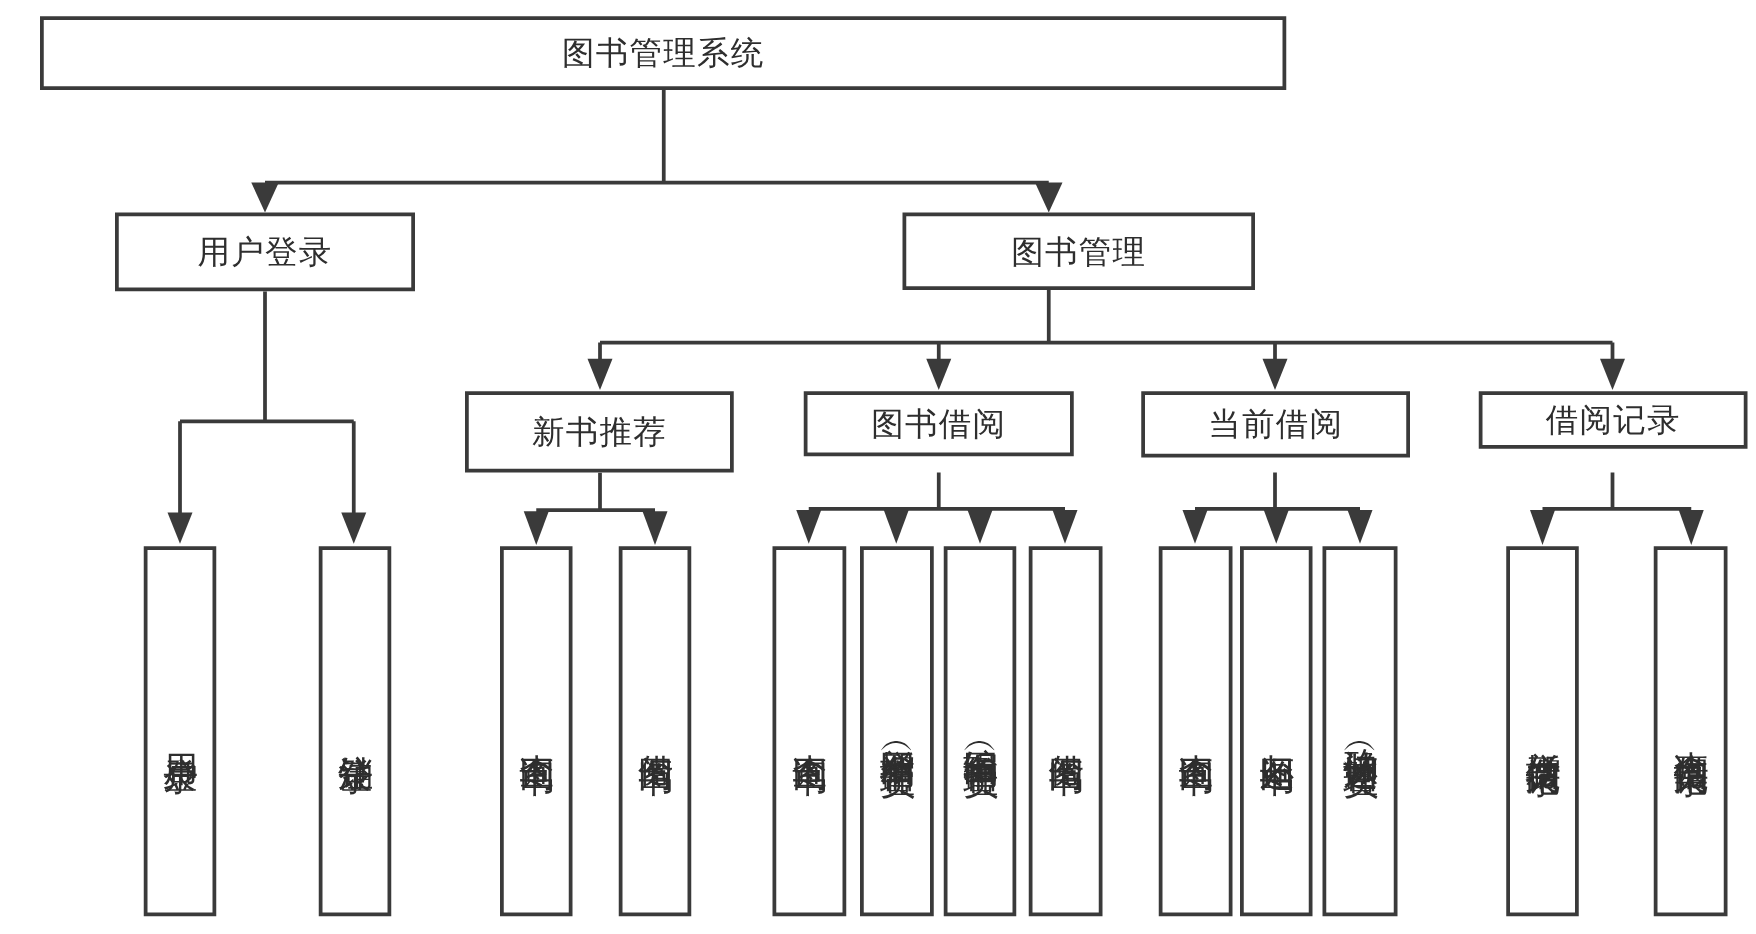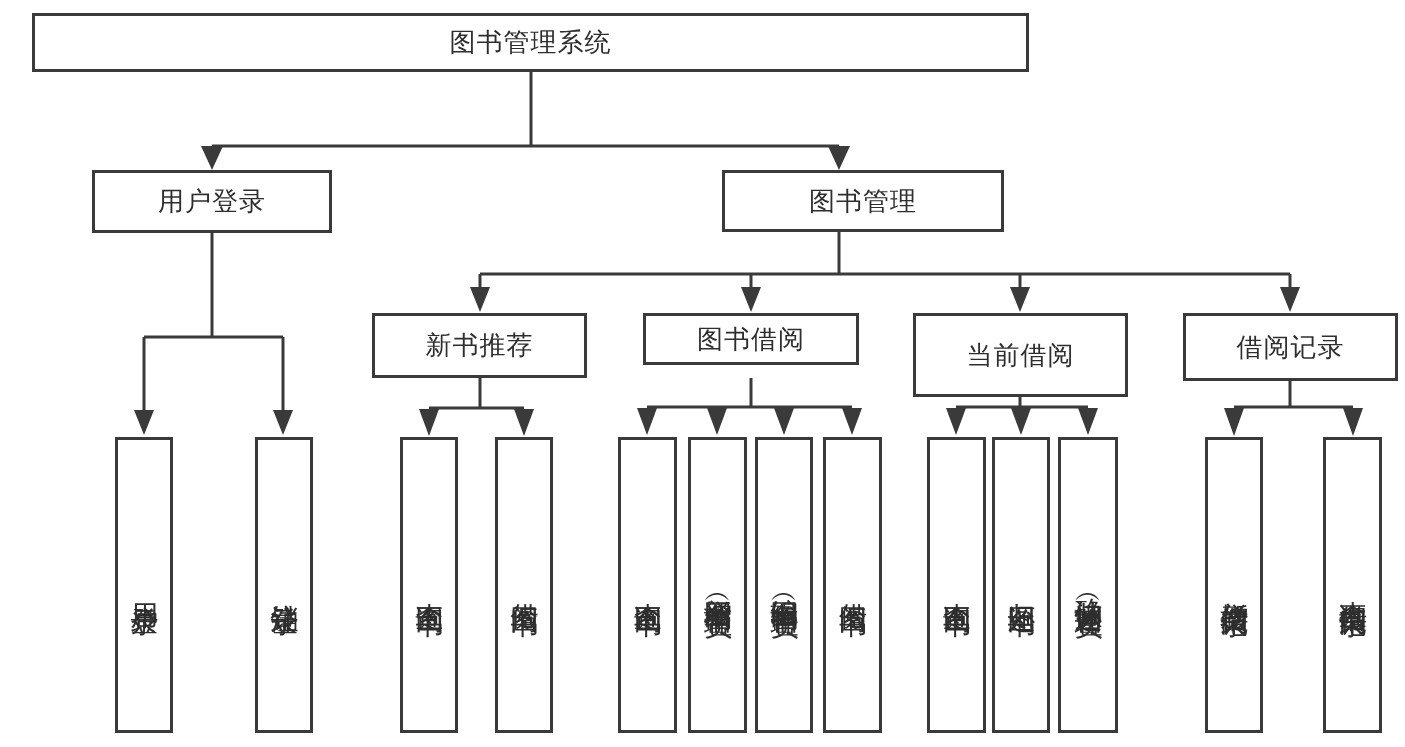--- a/index.html
+++ b/index.html
@@ -99,24 +99,24 @@
   <div class="node h" style="left:712px;top:170px;width:282px;height:62px">
     <span>图书管理</span>
   </div>
 
   <div class="node h" style="left:362px;top:313px;width:215px;height:65px">
     <span>新书推荐</span>
   </div>
   <div class="node h" style="left:633px;top:313px;width:216px;height:52px">
     <span>图书借阅</span>
   </div>
-  <div class="node h" style="left:903px;top:313px;width:215px;height:84px">
+  <div class="node h" style="left:903px;top:313px;width:215px;height:53px">
     <span>当前借阅</span>
   </div>
-  <div class="node h" style="left:1173px;top:313px;width:215px;height:68px">
+  <div class="node h" style="left:1173px;top:313px;width:215px;height:46px">
     <span>借阅记录</span>
   </div>
 
   <div class="node v" style="left:105px;top:437px;width:58px;height:296px">
     <span>用户登录</span>
   </div>
   <div class="node v" style="left:245px;top:437px;width:58px;height:296px">
     <span>注销登录</span>
   </div>
 

